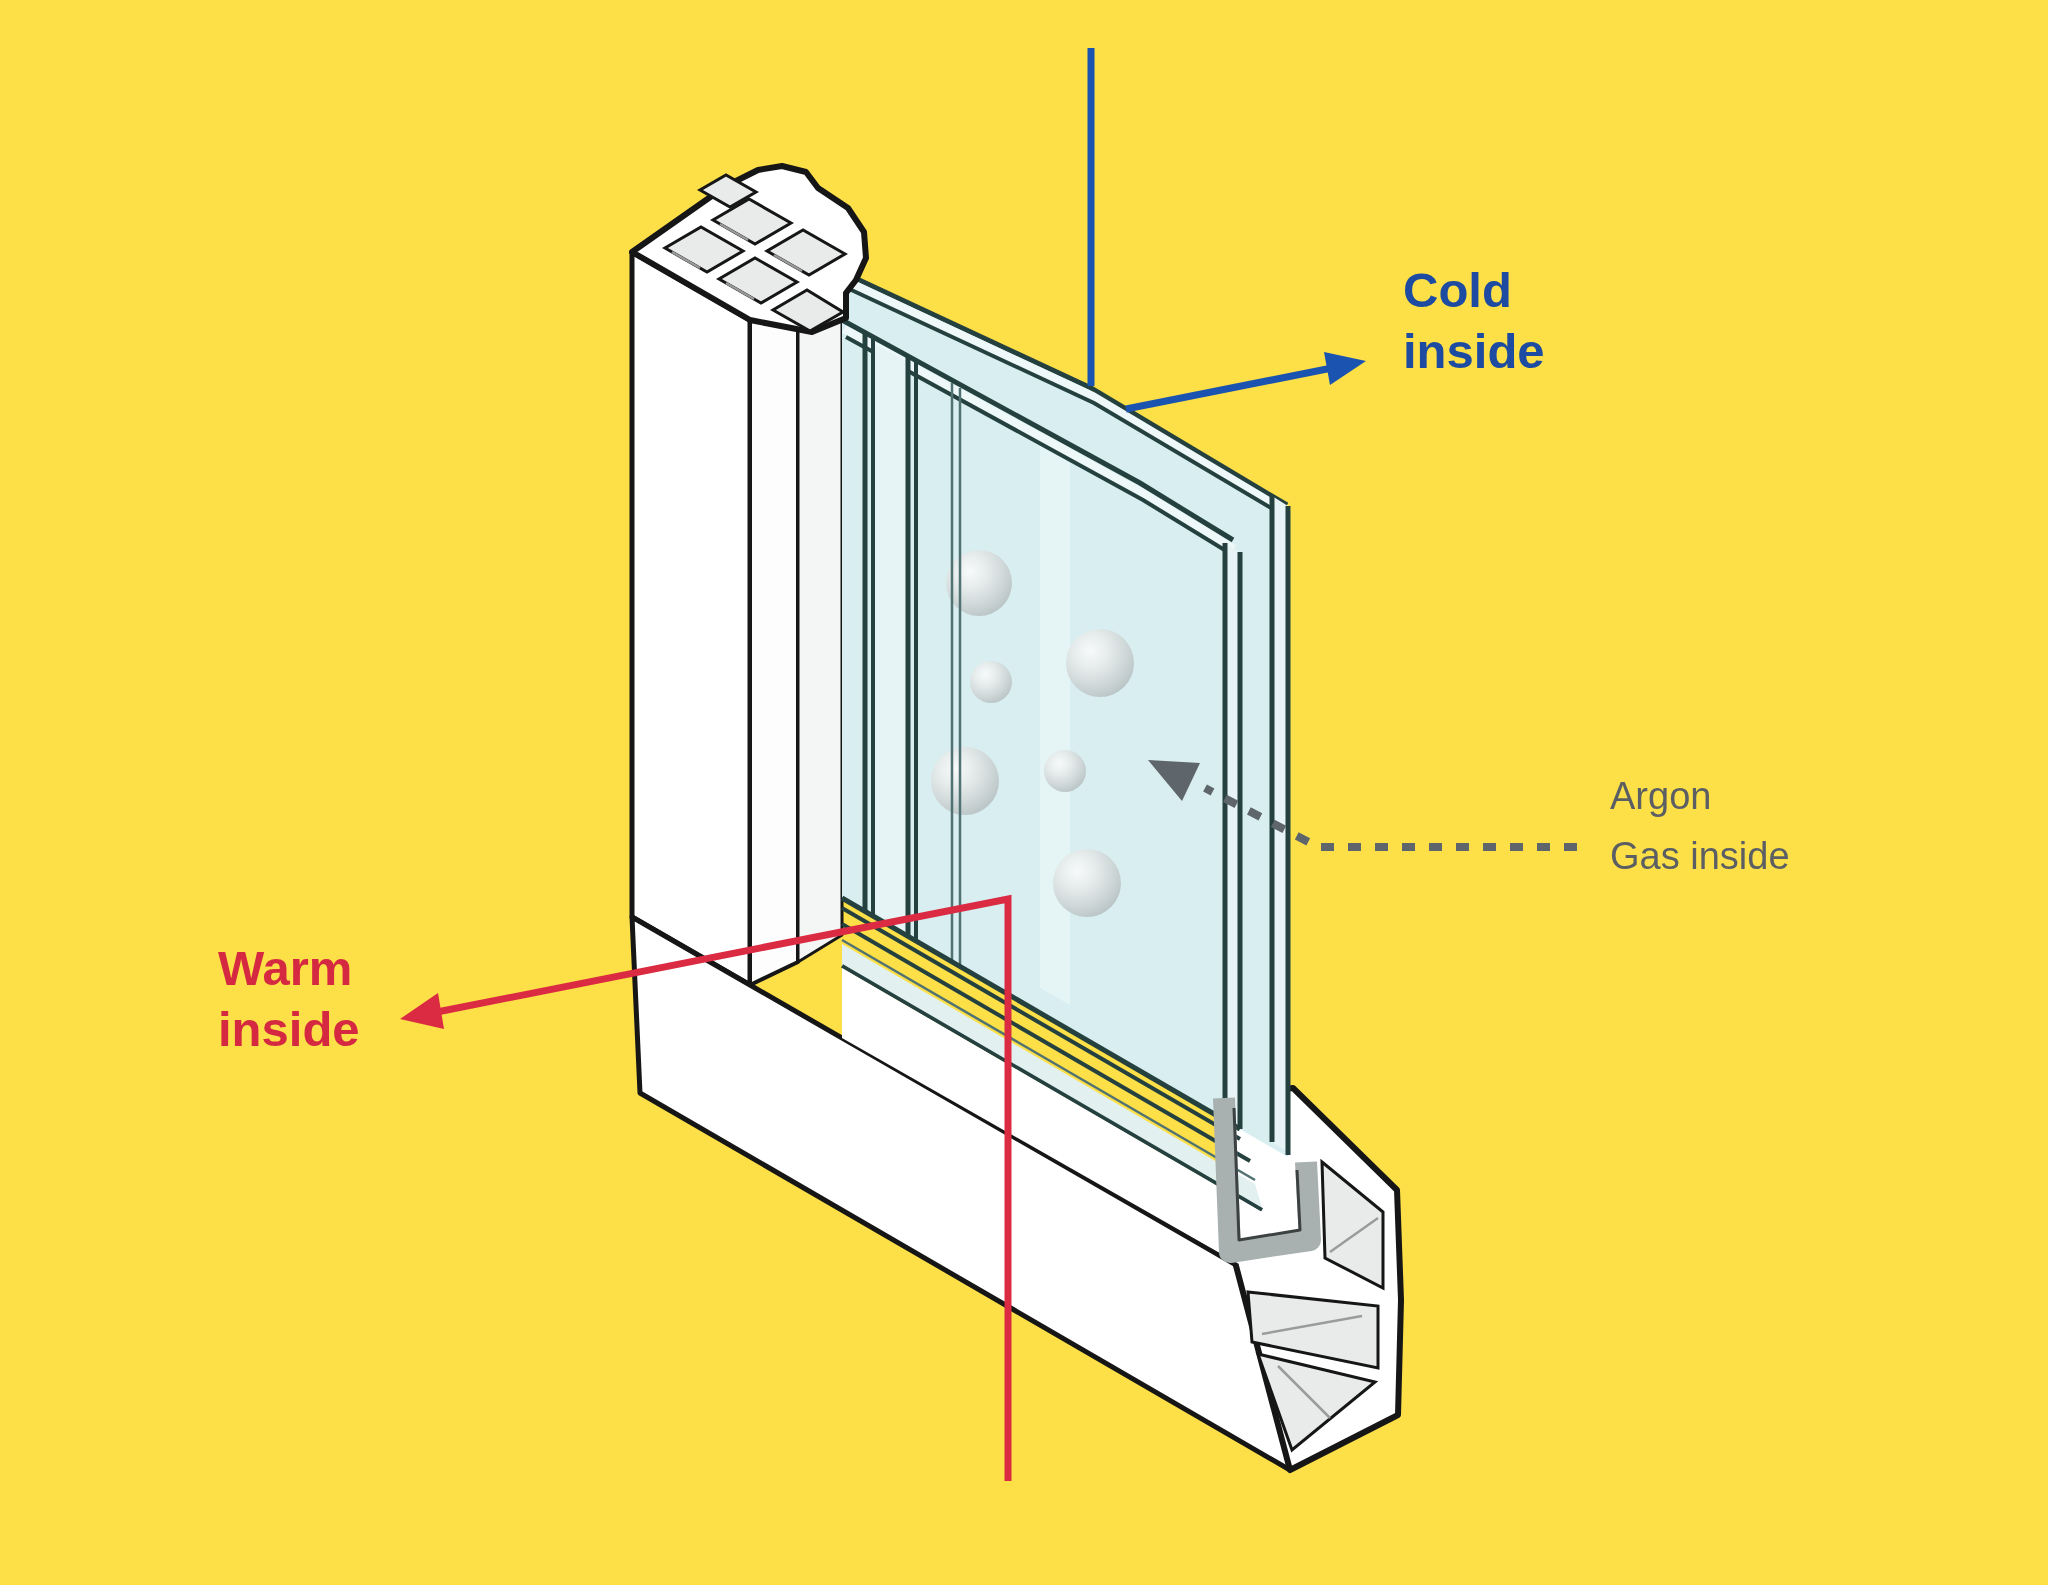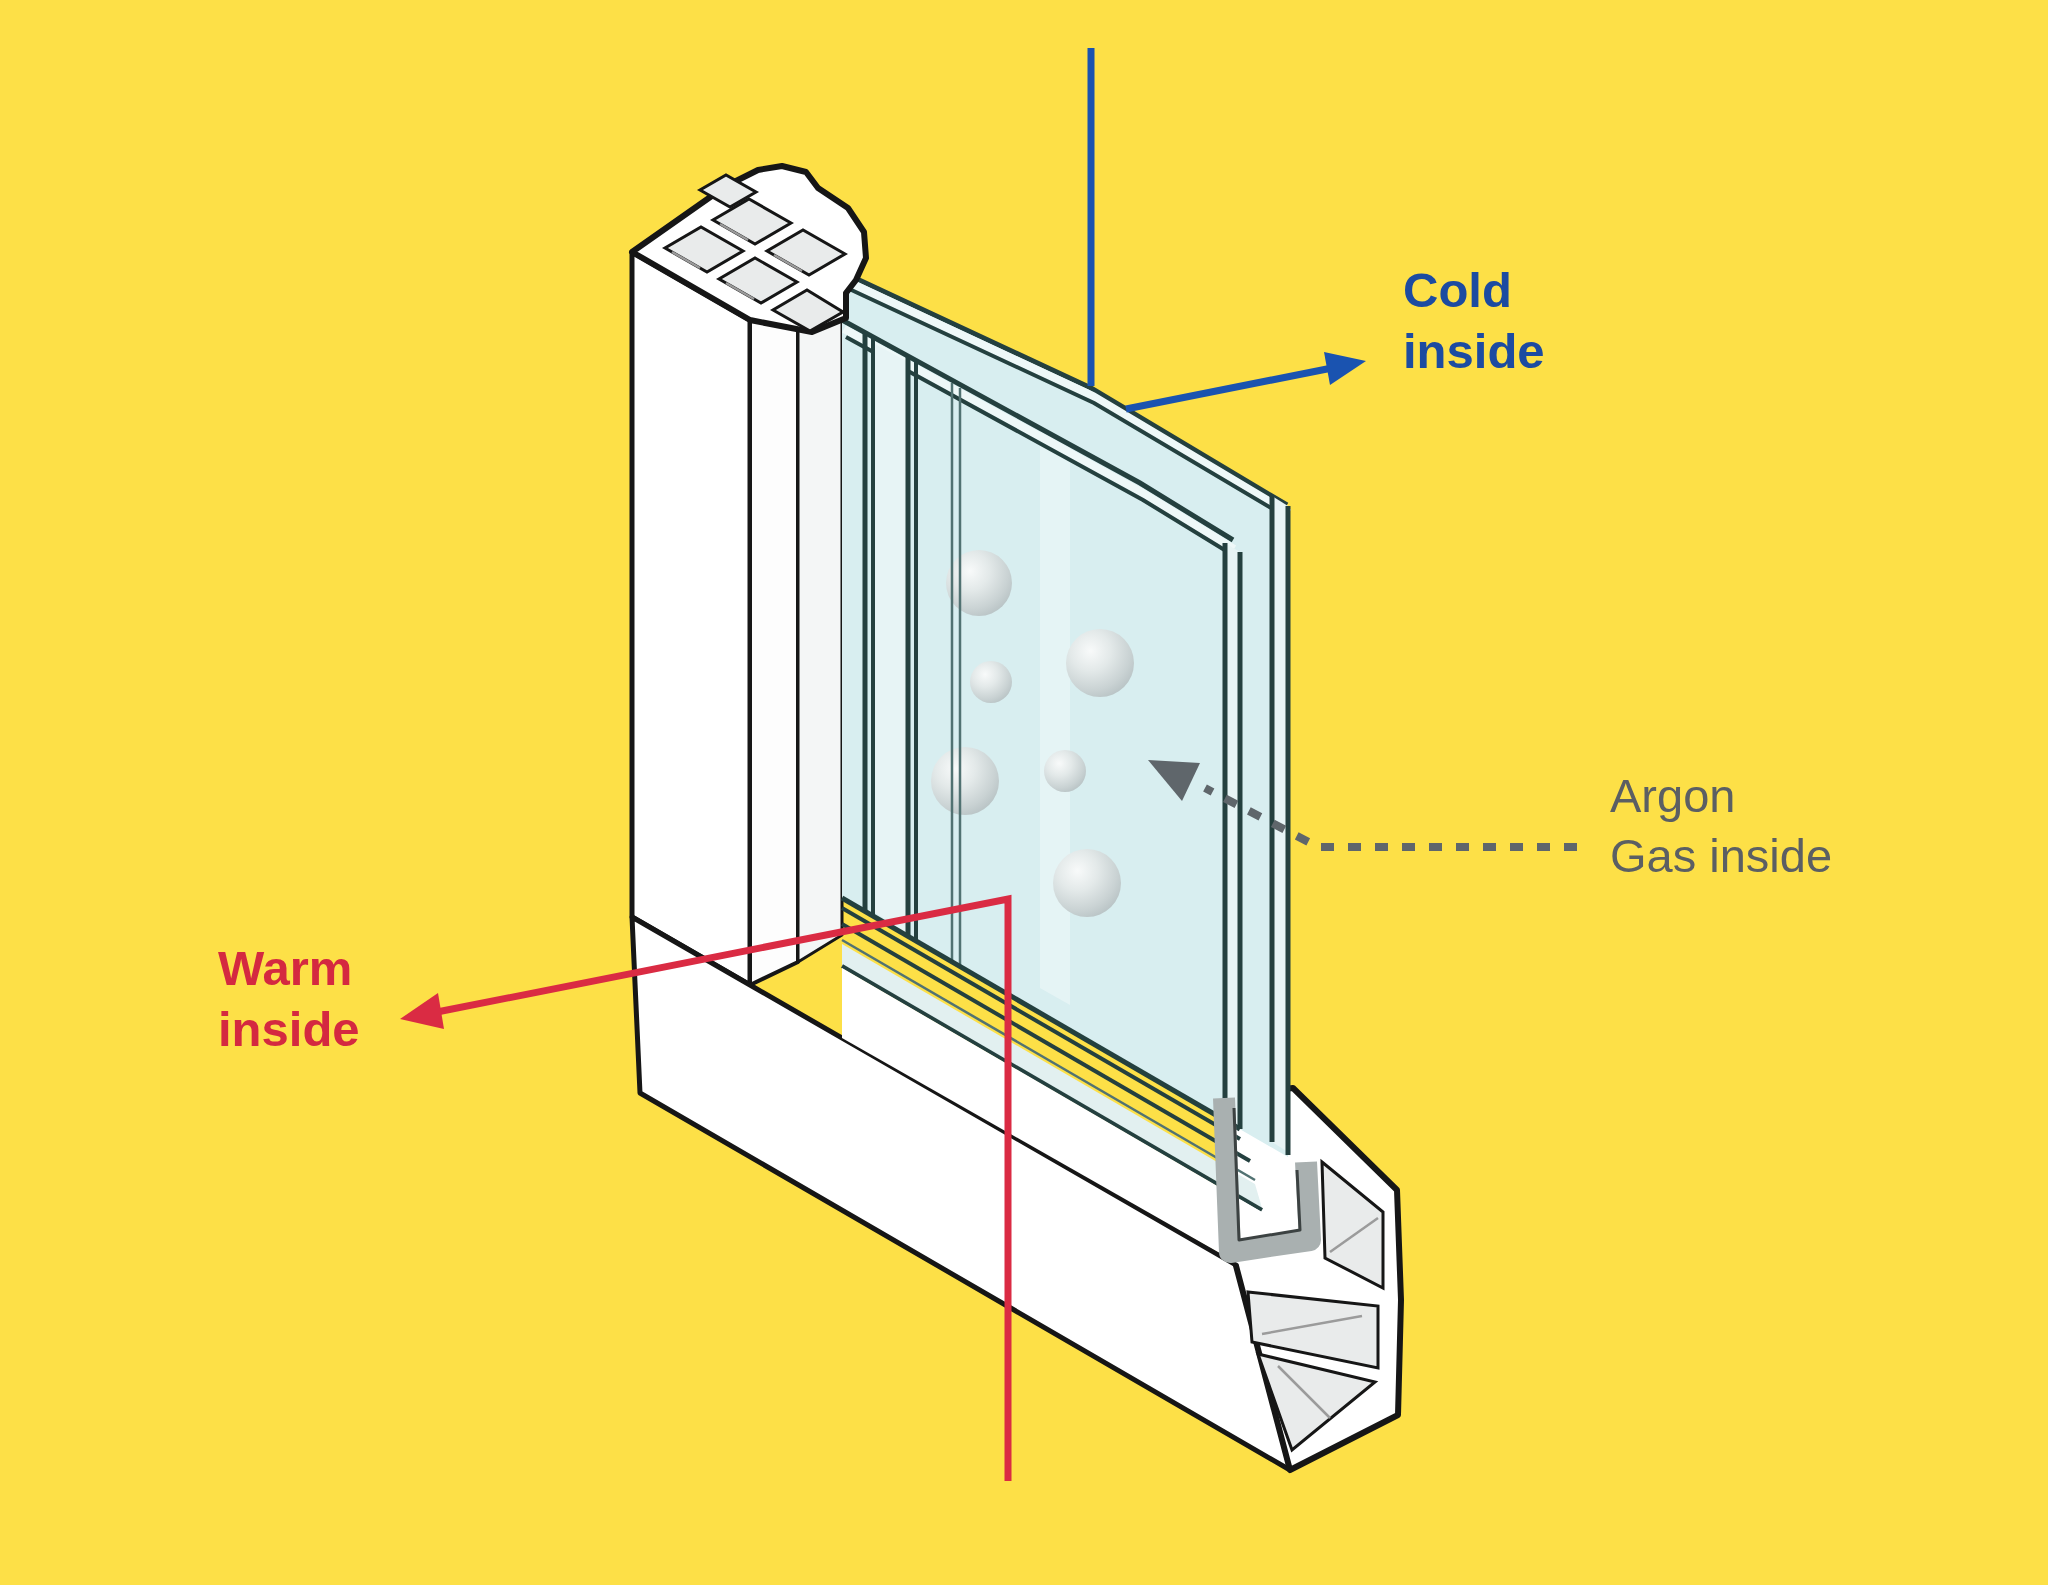--- a/index.html
+++ b/index.html
@@ -14,21 +14,21 @@
   .label{
     position:absolute;
     font-size:49px;
     line-height:61px;
     font-weight:bold;
     white-space:nowrap;
   }
   .label span{display:block;}
   .label-cold{left:1403px;top:260px;color:#1c4ba1;}
   .label-warm{left:218px;top:938px;color:#d42940;}
-  .label-argon{left:1610px;top:766px;color:#5b5f63;font-weight:500;font-size:47px;line-height:60px;}
+  .label-argon{left:1610px;top:766px;color:#5b5f63;font-weight:500;font-size:38px;line-height:60px;}
 </style>
 </head>
 <body>
 
 <div class="stage">
 
 <svg width="2048" height="1585" viewBox="0 0 2048 1585">
   <defs>
     <radialGradient id="bubbleGrad" cx="36%" cy="32%" r="78%">
       <stop offset="0%" stop-color="#f8fafa"></stop>

